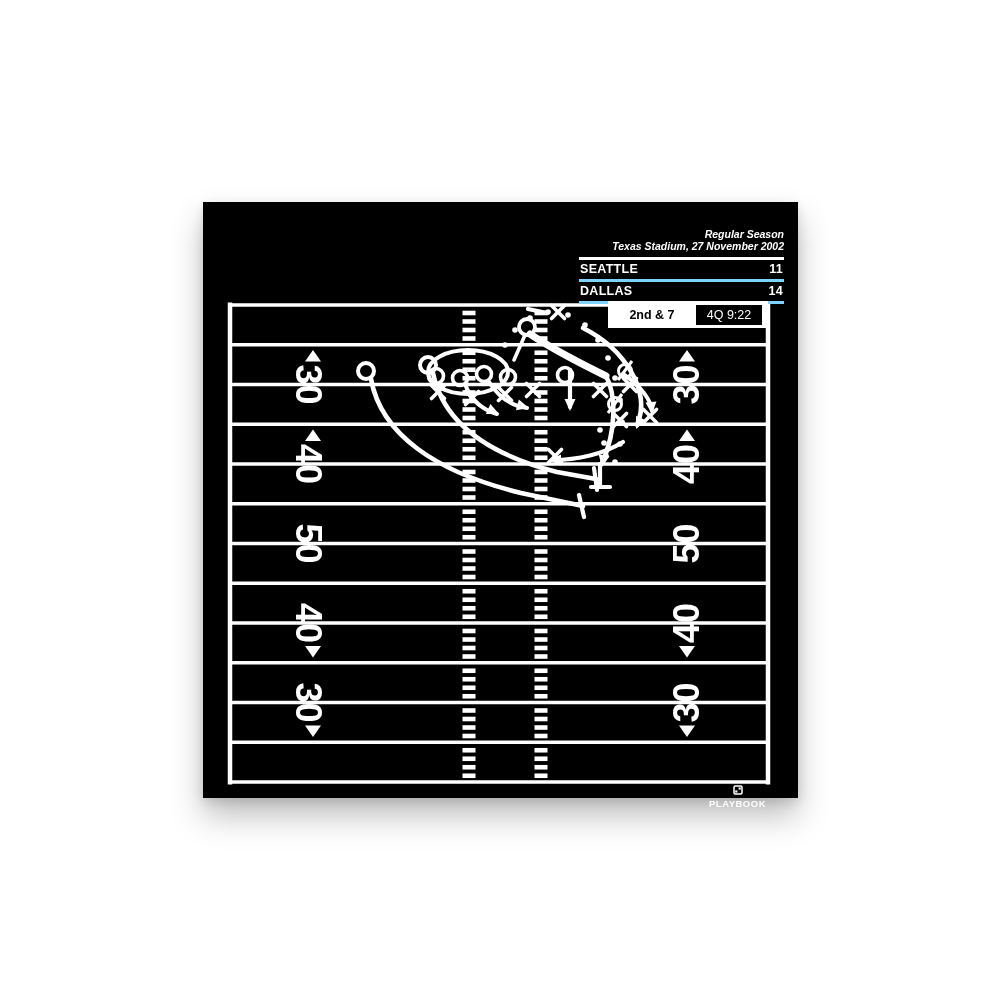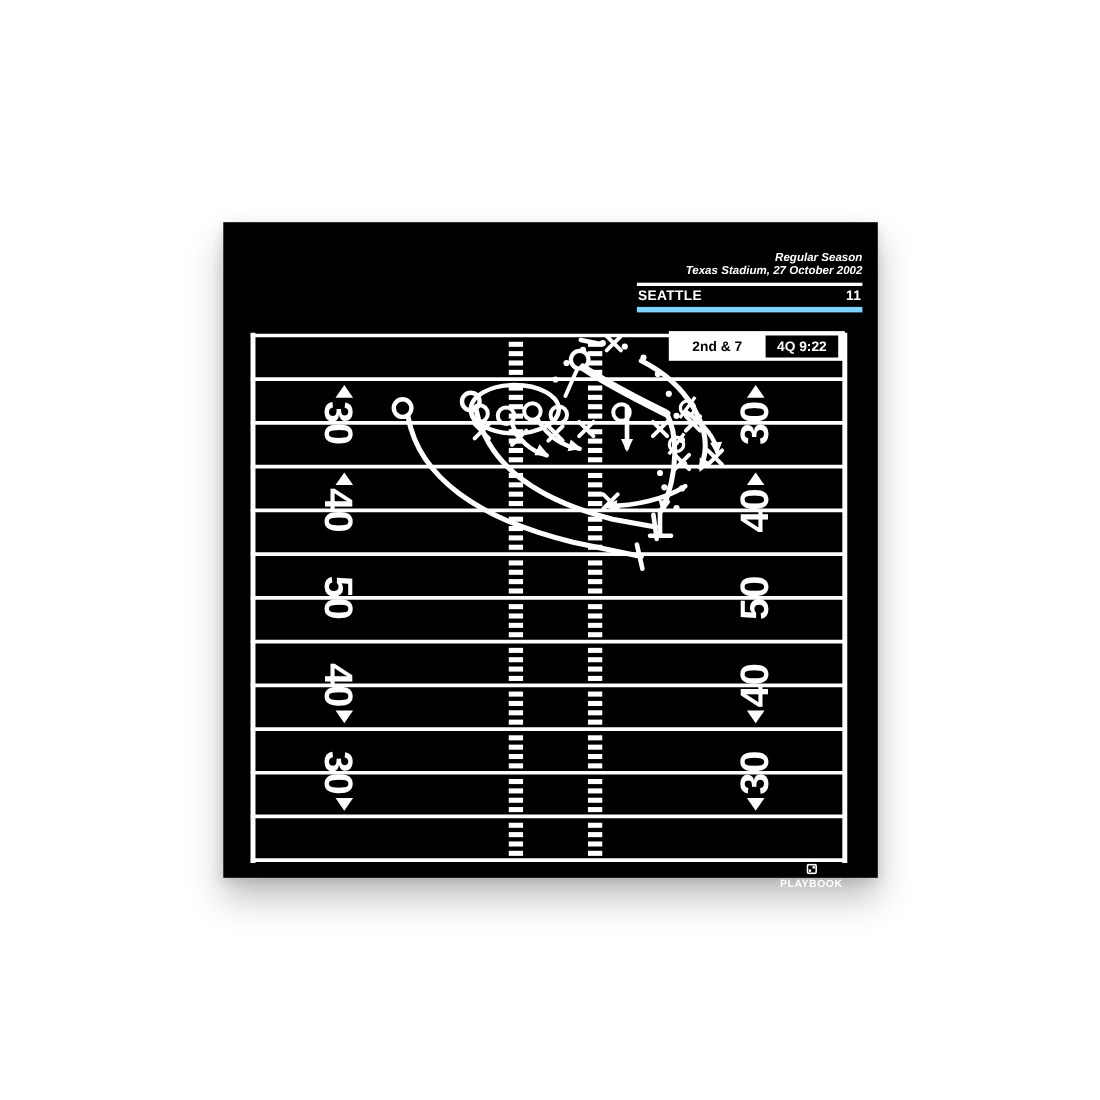--- a/index.html
+++ b/index.html
@@ -5,27 +5,27 @@
   html,body{margin:0;padding:0;}
   .page{position:relative;width:1000px;height:1000px;background:#ffffff;overflow:hidden;
         font-family:"Liberation Sans",sans-serif;}
   .poster{position:absolute;left:203px;top:202px;width:595px;height:596px;background:#000;
           box-shadow:0 18px 30px rgba(0,0,0,.25),0 4px 10px rgba(0,0,0,.12);}
   .poster *{color:#fff;}
   .title{position:absolute;left:33px;top:60px;font-size:26px;font-weight:bold;letter-spacing:-0.3px;white-space:nowrap;}
   .sb{position:absolute;left:376px;top:26px;width:205px;}
   .sb-meta{text-align:right;font-style:italic;font-weight:bold;font-size:10.5px;line-height:1.18;}
   .sb-table{margin-top:4px;border-top:3px solid #fff;}
-  .sb-row{display:flex;justify-content:space-between;align-items:center;border-bottom:5px solid #7dd3fc;
+  .sb-row{display:flex;justify-content:space-between;align-items:center;border-bottom:3px solid #7dd3fc;
           font-weight:bold;font-size:12.5px;letter-spacing:.3px;padding:2.5px 1px;}
   #field{position:absolute;left:0;top:0;}
   .badge{position:absolute;left:405px;top:99px;width:160px;height:27px;background:#fff;
          display:flex;align-items:center;}
   .badge .dd{width:88px;text-align:center;color:#000;font-weight:bold;font-size:12.5px;}
-  .badge .clock{width:66px;height:20px;margin-right:3px;background:#000;color:#fff;font-weight:bold;
+  .badge .clock{width:66px;height:20px;margin-right:3px;background:#000;color:#fff;font-weight:normal;
          font-size:12.5px;display:flex;align-items:center;justify-content:center;}
   .brand{position:absolute;right:32px;top:583px;display:flex;align-items:center;gap:3px;
          font-weight:bold;font-size:9.5px;letter-spacing:.5px;flex-direction:column;}
 </style>
 </head>
 <body>
 
 <div class="page">
   <div class="poster">
 
@@ -230,26 +230,30 @@
         <polygon points="0,0 -12,-5.5 -12,5.5" fill="#ffffff" transform="translate(433,227) rotate(115)"></polygon>
         <polygon points="0,0 -12,-5.5 -12,5.5" fill="#ffffff" transform="translate(296,212) rotate(25)"></polygon>
         <polygon points="0,0 -12,-5.5 -12,5.5" fill="#ffffff" transform="translate(326,206) rotate(15)"></polygon>
         <polygon points="0,0 -12,-5.5 -12,5.5" fill="#ffffff" transform="translate(449,212) rotate(85)"></polygon>
       </svg>
 
 
     <div class="sb">
       <div class="sb-meta">
         <div>Regular Season</div>
-        <div>Texas Stadium, 27 October 2002</div>
+        <div>Texas Stadium, 27 November 2002</div>
       </div>
       <div class="sb-table">
         <div class="sb-row">
           <span>SEATTLE</span>
           <span>11</span>
+        </div>
+        <div class="sb-row">
+          <span>DALLAS</span>
+          <span>14</span>
         </div>
       </div>
     </div>
 
     <div class="badge">
       <span class="dd">2nd &amp; 7</span>
       <span class="clock">4Q 9:22</span>
     </div>
 
     <div class="brand">

